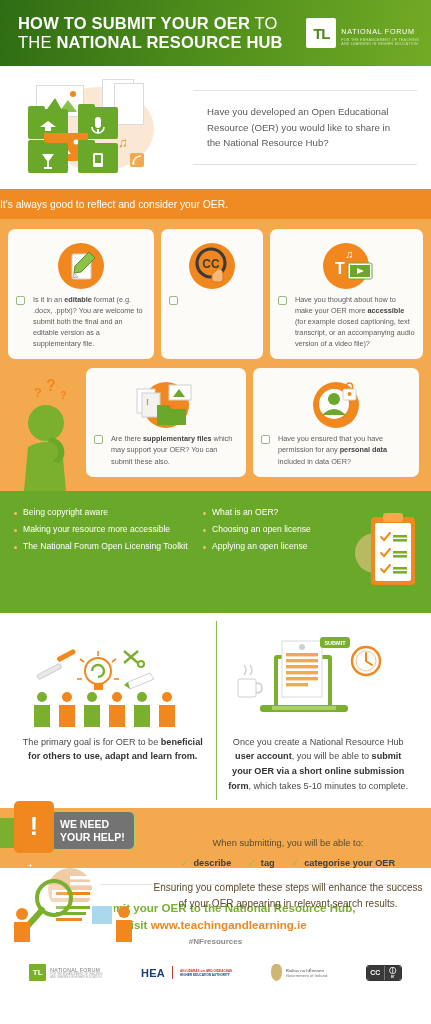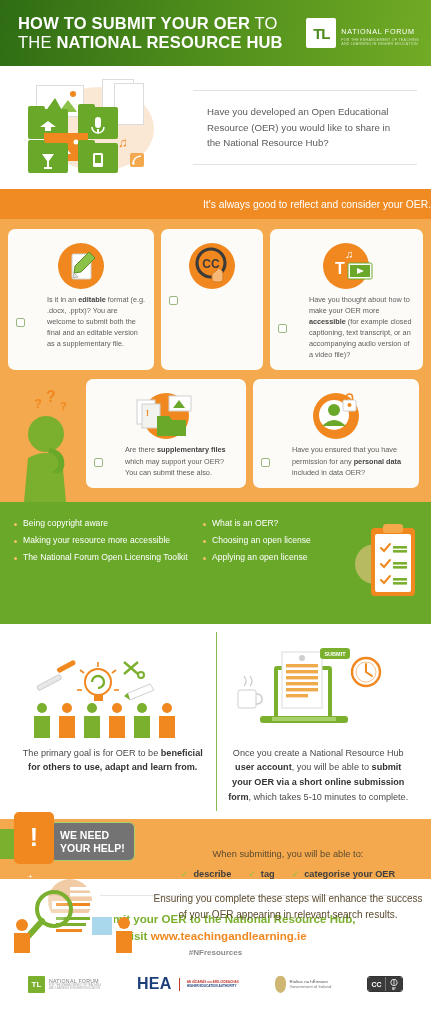--- a/index.html
+++ b/index.html
@@ -43,35 +43,35 @@
   
   .blob { position:absolute; background:#fbe8d4; border-radius:50%; }
   .folder { position:absolute; background:#6aa82a; border-radius:2px; }
   .folder::before { content:""; position:absolute; top:-3px; left:0; width:42%; height:4px; background:#6aa82a; border-radius:2px 2px 0 0; }
   .paper { position:absolute; background:#fff; border:1px solid #dcdcdc; }
   .pic { position:absolute; background:#fff; border:1px solid #dcdcdc; }
 
   
   .banner {
     height: 30px; background: #f08a23; color: #fff;
-    display: flex; align-items: center; justify-content: flex-end;
+    display: flex; align-items: center; justify-content: flex-start;
     font-size: 10.3px;
   }
 
   
   .checks { background: #f5a94e; padding: 10px 8px 14px; }
   .row1 { display: flex; gap: 7px; align-items: stretch; }
   .card {
     background: #fdfbf7; border-radius: 7px; padding: 9px 8px 10px;
     display: flex; flex-direction: column;
   }
   .c1 { width: 150px; } .c2 { width: 104px; } .c3 { width: 157px; }
   .card-icon { height: 56px; display:flex; align-items:center; justify-content:center; }
   .circle { border-radius: 50%; background: #f0881f; position: relative; }
-  .check-line { display: flex; gap: 22px; align-items: center; }
+  .check-line { display: flex; gap: 8px; align-items: flex-start; }
   .cbox {
     width: 9px; height: 9px; border: 1.3px solid #9ab87e; border-radius: 2px;
     background: #fff; flex: 0 0 9px; margin-top: 2px;
   }
   .ctext { font-size: 7.3px; color: #5d5d5d; line-height: 1.52; }
   .ctext b { color: #444; }
 
   .row2 { display: flex; gap: 7px; margin-top: 9px; padding-left: 78px; position: relative; }
   .c4 { width: 160px; } .c5 { width: 166px; }
   .thinker { position: absolute; left: 8px; bottom: -14px; width: 74px; height: 112px; }
@@ -136,21 +136,21 @@
   .cta .l1 .url { color: #f0881f; }
   .cta .tag { font-size: 8px; font-weight: bold; color: #8a8a8a; margin-top: 4px; }
 
   
   .logobar { display: flex; align-items: center; justify-content: space-around; padding: 8px 10px 12px; background:#fff; }
   .lb { display: flex; align-items: center; gap: 4px; }
   .lb-mark { width: 17px; height: 17px; background: #7ab02e; color: #fff; font-weight: bold;
              font-size: 8px; display:flex; align-items:center; justify-content:center; border-radius:1px; }
   .lb-t1 { font-size: 5.2px; color: #7a7a7a; letter-spacing: .3px; display:block; }
   .lb-t2, .lb-t3 { font-size: 2.7px; color: #a5a5a5; display:block; }
-  .hea { font-size: 16px; font-weight: bold; color: #1c3f7a; letter-spacing: .3px; }
+  .hea { font-size: 11px; font-weight: bold; color: #1c3f7a; letter-spacing: .3px; }
   .hea-bar { width: 1px; height: 13px; background: #c0392b; margin: 0 3px; }
   .hea-t1 { font-size: 3.1px; color: #c0392b; display:block; font-weight:bold; }
   .hea-t2 { font-size: 3.1px; color: #1c3f7a; display:block; font-weight:bold; }
   .harp { width: 11px; height: 17px; background: #c8a95a; border-radius: 40% 40% 50% 50%; opacity: .85; }
   .gov-t1 { font-size: 4.4px; color: #555; display:block; }
   .gov-t2 { font-size: 4.2px; color: #777; display:block; }
   .cc-badge { display:flex; border:1px solid #333; border-radius:3px; overflow:hidden; }
   .cc-half { width: 17px; height: 14px; background: #3a3a3a; color:#fff; display:flex;
              align-items:center; justify-content:center; font-size:7px; font-weight:bold; }
   .cc-half.b { border-left: 1px solid #777; flex-direction: column; }

